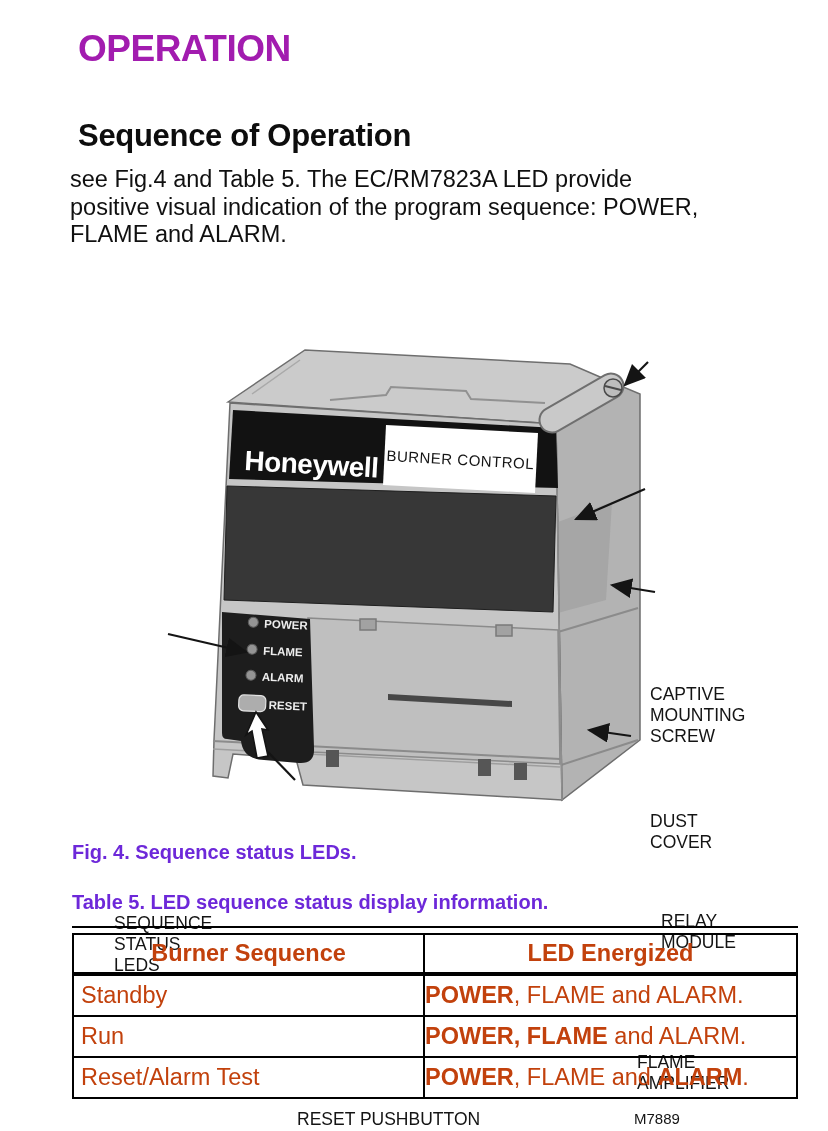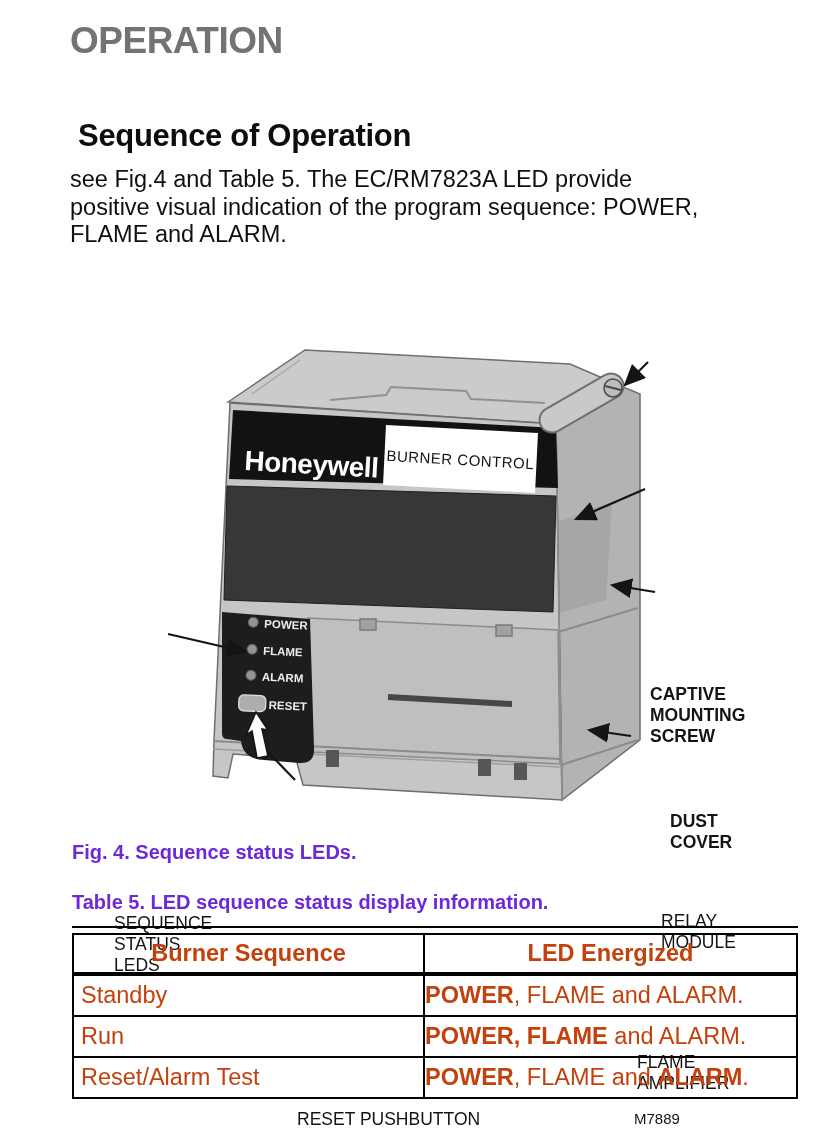--- a/index.html
+++ b/index.html
@@ -2,40 +2,40 @@
 <html><head>
 <meta charset="utf-8">
 <style>
   html,body{margin:0;padding:0;background:#ffffff;}
   .page{
     position:relative;width:828px;height:1131px;background:#ffffff;
     font-family:"Liberation Sans","DejaVu Sans",sans-serif;color:#111;
     overflow:hidden;
   }
   .h1{
-    position:absolute;left:70px;top:20px;margin:0;
-    font-size:37px;font-weight:700;letter-spacing:-0.5px;color:#737373;
+    position:absolute;left:70px;top:20px;margin:8px;
+    font-size:37px;font-weight:700;letter-spacing:-0.5px;color:#a21caf;
   }
   .h2{
     position:absolute;left:70px;top:110px;margin:8px;
     font-size:31px;font-weight:700;letter-spacing:-0.3px;color:#0d0d0d;
   }
   .intro{
     position:absolute;left:70px;top:166px;
     font-size:23.5px;line-height:27.5px;color:#101010;
   }
   .intro div{white-space:nowrap;}
   .figure{position:absolute;left:0;top:332px;width:828px;height:508px;}
   .figure svg{position:absolute;left:0;top:0;}
   .callout{
     position:absolute;font-size:17.5px;line-height:21px;color:#141414;
     white-space:nowrap;
   }
-  .co-captive{left:650px;top:352px;font-weight:bold;}
-  .co-dust{left:670px;top:479px;font-weight:bold;}
+  .co-captive{left:650px;top:352px;}
+  .co-dust{left:650px;top:479px;}
   .co-relay{left:661px;top:579px;}
   .co-flame{left:637px;top:720px;}
   .co-seq{left:114px;top:581px;}
   .co-resetpb{left:297px;top:777px;}
   .co-model{left:634px;top:776px;font-size:15px;}
   .caption{
     position:absolute;left:72px;width:726px;
     font-size:20px;font-weight:700;color:#6d28d9;white-space:nowrap;
   }
   .cap-fig{top:841px;}

